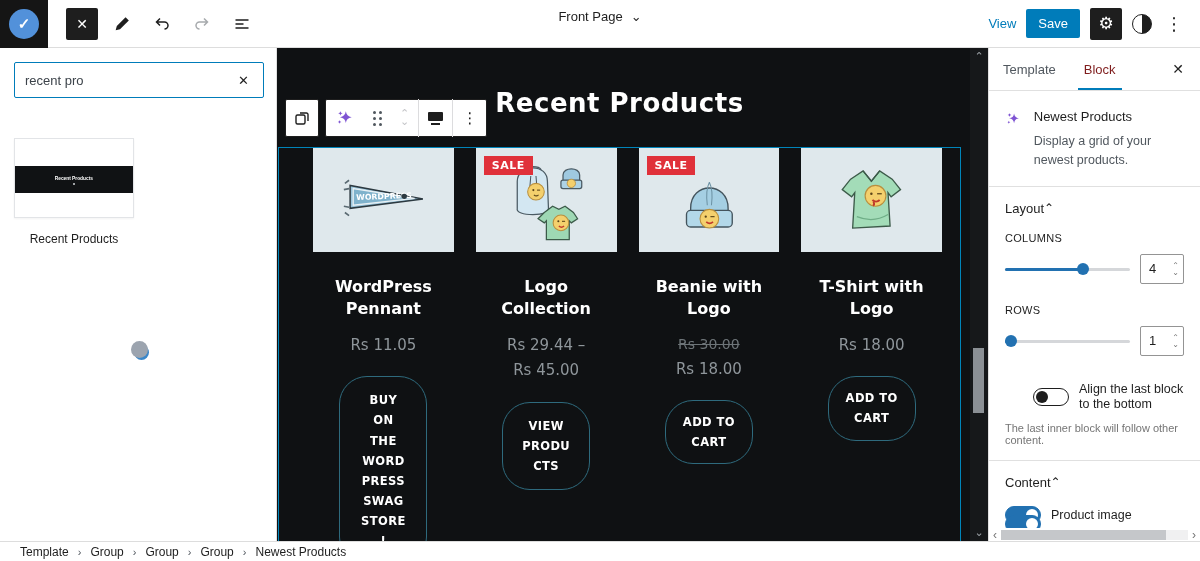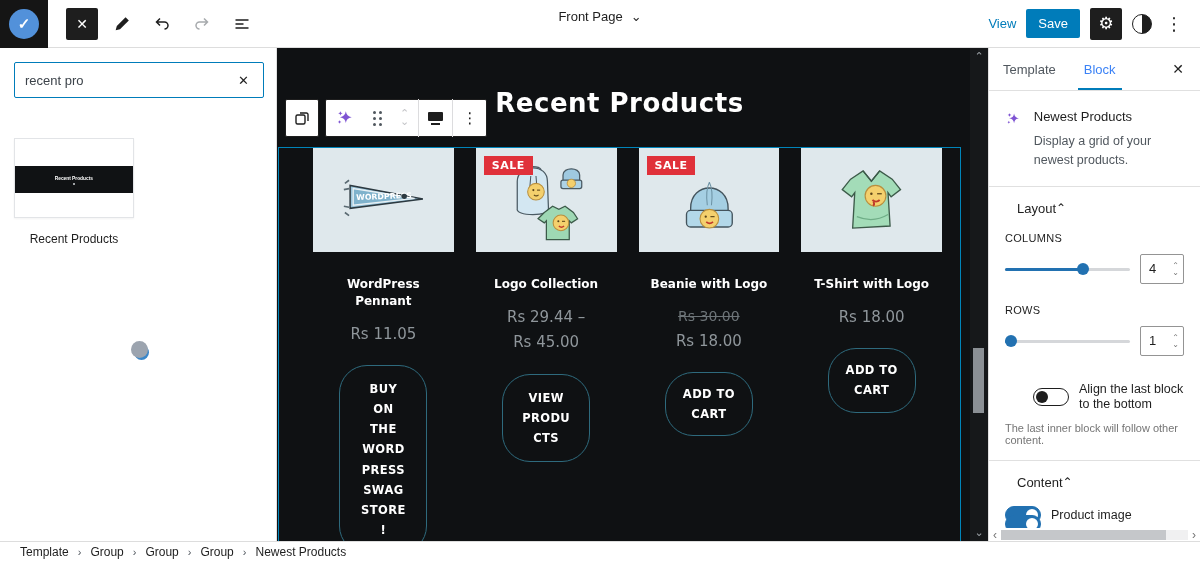--- a/index.html
+++ b/index.html
@@ -51,44 +51,44 @@
   .align-icon { width:15px; height:13px; position:relative; }
   .align-icon .scr { position:absolute; top:0; left:0; width:15px; height:9px; background:#1e1e1e; border-radius:1px; }
   .align-icon .ln { position:absolute; bottom:0; left:3px; width:9px; height:1.5px; background:#1e1e1e; }
   .bt-kebab { color:#1e1e1e; font-size:15px; font-family:"Liberation Sans",sans-serif; }
 
   .products { position:absolute; left:36px; right:46px; top:100px; display:grid; grid-template-columns:repeat(4,1fr); column-gap:22px; }
   .product { display:flex; flex-direction:column; align-items:center; }
   .img-tile { width:100%; height:104px; background:#dfe8ec; position:relative; }
   .img-tile svg { width:100%; height:100%; display:block; }
   .sale-badge { position:absolute; top:8px; left:8px; background:#e0313a; color:#fff; font-size:11px; font-weight:bold; letter-spacing:.5px; padding:3px 8px; font-family:"DejaVu Sans",sans-serif; }
-  .p-title { margin-top:24px; color:#fff; font-weight:bold; font-size:12px; line-height:1.4; text-align:center; max-width:130px; }
+  .p-title { margin-top:24px; color:#fff; font-weight:bold; font-size:16px; line-height:1.4; text-align:center; max-width:130px; }
   .p-price { margin-top:12px; color:#8f969b; font-size:15px; text-align:center; line-height:1.7; }
   .p-regular { color:#6d7478; font-size:14px; text-decoration:line-through; }
   .p-btn { margin-top:18px; border:1px solid #2e6a7d; border-radius:28px; color:#fff; background:transparent; font-weight:bold; font-size:11.5px; line-height:1.75; letter-spacing:.4px; text-align:center; overflow-wrap:anywhere; font-family:"DejaVu Sans",sans-serif; cursor:pointer; }
   .p-btn.b1 { width:88px; padding:13px 20px; }
   .p-btn.b2 { width:88px; padding:13px 15px; }
   .p-btn.b3 { width:88px; padding:11px 10px; }
 
   .canvas-vscroll { position:absolute; top:0; right:0; width:18px; bottom:0; background:#16181a; }
   .canvas-vscroll .arr { position:absolute; left:0; width:18px; text-align:center; color:#9aa0a5; font-size:11px; }
   .canvas-vscroll .arr.up { top:2px; } .canvas-vscroll .arr.down { bottom:2px; }
   .canvas-vscroll .thumb { position:absolute; left:3px; width:11px; top:300px; height:65px; background:#8b9095; }
 
   
   .sidebar { position:absolute; top:48px; left:988px; width:212px; bottom:20px; background:#fff; border-left:1px solid #e0e0e0; overflow:hidden; }
   .sb-tabs { height:43px; border-bottom:1px solid #e0e0e0; display:flex; align-items:stretch; position:relative; }
   .sb-tab { font-size:13px; display:flex; align-items:center; padding:0 14px; cursor:pointer; color:#50575e; position:relative; }
-  .sb-tab.active { color:#3b82f6; font-weight:500; }
+  .sb-tab.active { color:#7f1d1d; font-weight:500; }
   .sb-tab.active::after { content:""; position:absolute; left:8px; right:8px; bottom:0; height:2px; background:#007cba; }
   .sb-close { margin-left:auto; align-self:center; margin-right:12px; color:#1e1e1e; font-size:14px; cursor:pointer; padding:4px; }
   .sb-card { display:flex; gap:12px; padding:16px; border-bottom:1px solid #e0e0e0; }
   .sb-card-txt .t { font-size:13px; color:#1e1e1e; margin-top:2px; }
   .sb-card-txt .d { font-size:12.5px; color:#50575e; line-height:1.5; margin-top:8px; }
-  .panel-header { display:flex; align-items:center; padding:14px 16px 8px 16px; cursor:pointer;margin-left:12px; }
+  .panel-header { display:flex; align-items:center; padding:14px 16px 8px 16px; cursor:pointer; }
   .panel-header .ph-t { font-size:13px; color:#1e1e1e; font-weight:500; }
   .panel-header .ph-c { color:#1e1e1e; font-size:12px; }
   .ctl-label { font-size:11px; color:#1e1e1e; text-transform:uppercase; letter-spacing:.3px; padding:8px 16px 2px 16px; font-weight:500; }
   .slider-row { display:flex; align-items:center; gap:10px; padding:8px 16px 12px 16px; }
   .slider { position:relative; flex:1; height:12px; cursor:pointer; }
   .slider .track { position:absolute; top:5px; left:0; right:0; height:3px; background:#d5d7da; border-radius:2px; }
   .slider .fill { position:absolute; top:5px; left:0; height:3px; background:#2271b1; border-radius:2px; }
   .slider .handle { position:absolute; top:0; width:12px; height:12px; border-radius:50%; background:#2271b1; }
   .num-input { width:44px; height:30px; border:1px solid #949494; border-radius:2px; display:flex; align-items:center; padding-left:8px; position:relative; }
   .num-input .val { font-size:13px; color:#1e1e1e; flex:1; }

